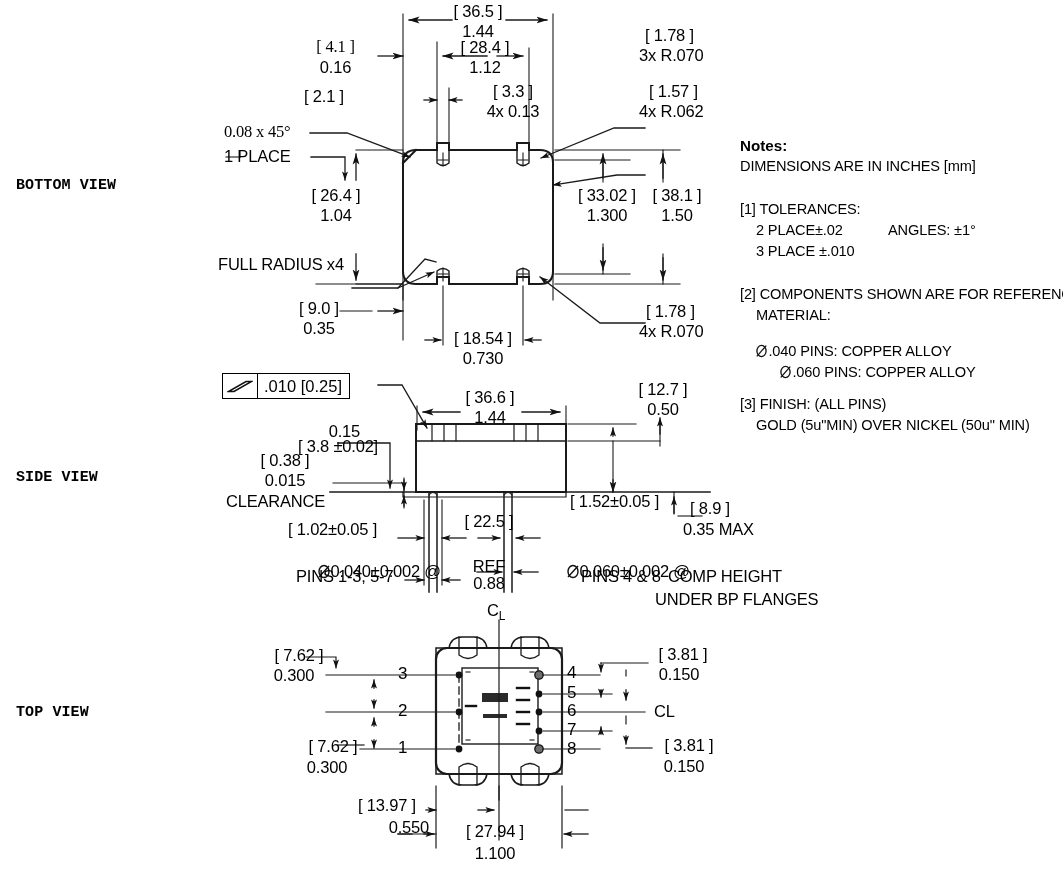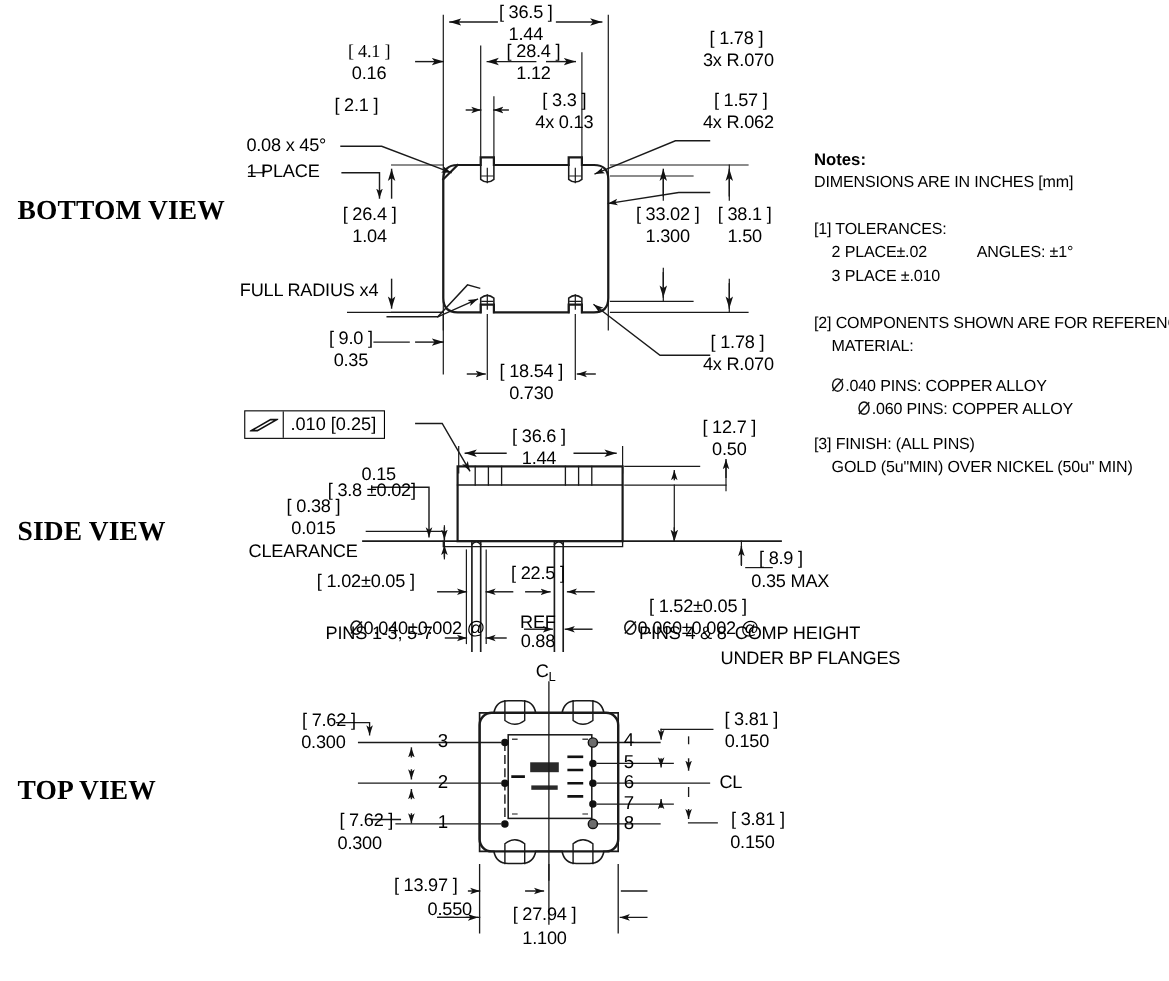--- a/index.html
+++ b/index.html
@@ -29,22 +29,22 @@
     font-family: "Liberation Sans", sans-serif;
     color: #000;
     line-height: 1.12;
   }
   .dim { font-size: 16.5px; letter-spacing: -0.2px; }
   .dim-c { text-align: center; }
   .dim-r { text-align: right; }
   .dim-l { text-align: left; }
   .viewlabel {
     font-weight: bold;
-    font-size: 25px;
-    font-family: Liberation Serif, serif;
+    font-size: 15px;
+    font-family: Liberation Mono, monospace;
     letter-spacing: 0.1px;
   }
   .noteblk { font-size: 14.6px; letter-spacing: -0.15px; }
   .notehdr { font-size: 15.2px; font-weight: bold; }
   .pinnum { font-size: 17px; }
   .gdtbox {
     position: absolute;
     border: 1.6px solid #000;
     background: #fff;
     display: flex;
@@ -324,21 +324,21 @@
   <div class="txt dim dim-c" style="left:435px; top:38px; width:100px;">[ 28.4 ]</div>
   <div class="txt dim dim-c" style="left:435px; top:58px; width:100px;">1.12</div>
 
   <div class="txt dim dim-c" style="left:293px; top:38px; width:85px;font-family:Liberation Serif, serif;">[ 4.1 ]</div>
   <div class="txt dim dim-c" style="left:293px; top:58px; width:85px;">0.16</div>
 
   <div class="txt dim dim-c" style="left:470px; top:82px; width:86px;">[ 3.3 ]</div>
   <div class="txt dim dim-c" style="left:470px; top:102px; width:86px;">4x 0.13</div>
 
   <div class="txt dim dim-c" style="left:280px; top:87px; width:88px;">[ 2.1 ]</div>
-  <div class="txt dim dim-l" style="left:224px; top:123px; width:150px;">0.08 x 45°</div>
+  <div class="txt dim dim-l" style="left:224px; top:123px; width:150px;font-family:Liberation Serif, serif;">0.08 x 45°</div>
   <div class="txt dim dim-l" style="left:224px; top:147px; width:110px;">1 PLACE</div>
 
   <div class="txt dim dim-l" style="left:645px; top:26px; width:110px;">[ 1.78 ]</div>
   <div class="txt dim dim-l" style="left:639px; top:46px; width:120px;">3x R.070</div>
 
   <div class="txt dim dim-l" style="left:649px; top:82px; width:110px;">[ 1.57 ]</div>
   <div class="txt dim dim-l" style="left:639px; top:102px; width:120px;">4x R.062</div>
 
   <div class="txt dim dim-c" style="left:293px; top:186px; width:86px;">[ 26.4 ]</div>
   <div class="txt dim dim-c" style="left:293px; top:206px; width:86px;">1.04</div>
@@ -388,21 +388,21 @@
       <ellipse cx="7" cy="7.5" rx="5" ry="6" fill="none" stroke="#111" stroke-width="1.4"></ellipse>
       <path d="M2,13 L12,2" stroke="#111" stroke-width="1.4"></path>
     </svg><span>0.040±0.002 @</span>
   </div>
   <div class="txt dim dim-l" style="left:296px; top:567px; width:160px;">PINS 1-3, 5-7</div>
 
   <div class="txt dim dim-c" style="left:447px; top:512px; width:84px;">[ 22.5 ]</div>
   <div class="txt dim dim-c" style="left:447px; top:534px; width:84px;margin-top:40px;">0.88</div>
   <div class="txt dim dim-c" style="left:447px; top:557px; width:84px;">REF</div>
 
-  <div class="txt dim dim-l" style="left:570px; top:542px; width:160px;margin-left:20px;">[ 1.52±0.05 ]</div>
+  <div class="txt dim dim-l" style="left:570px; top:492px; width:160px;">[ 1.52±0.05 ]</div>
   <div class="txt dim dim-l" style="left:548px; top:544px; width:180px;">
     <svg width="14" height="15" viewBox="0 0 14 15" style="vertical-align:-2px">
       <ellipse cx="7" cy="7.5" rx="5" ry="6" fill="none" stroke="#111" stroke-width="1.4"></ellipse>
       <path d="M2,13 L12,2" stroke="#111" stroke-width="1.4"></path>
     </svg><span>0.060±0.002 @</span>
   </div>
   <div class="txt dim dim-l" style="left:581px; top:567px; width:140px;">PINS 4 &amp; 8</div>
 
   <div class="txt dim dim-l" style="left:690px; top:499px; width:90px;">[ 8.9 ]</div>
   <div class="txt dim dim-l" style="left:683px; top:520px; width:110px;">0.35 MAX</div>

